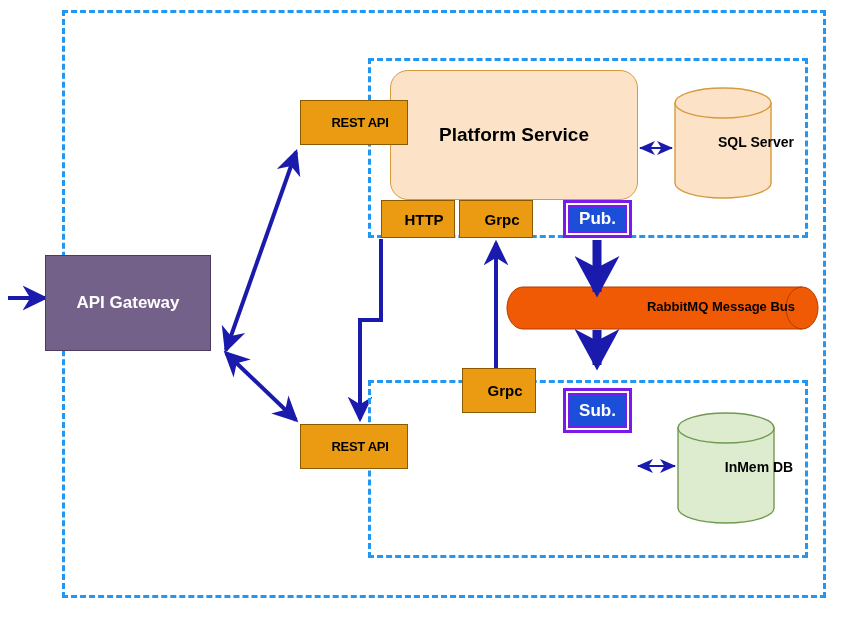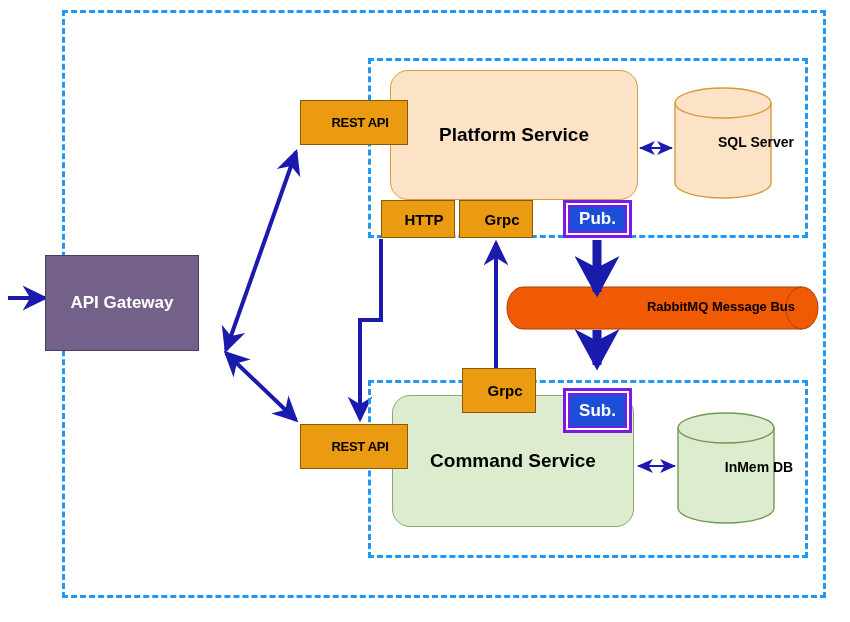--- a/index.html
+++ b/index.html
@@ -98,21 +98,21 @@
     box-shadow: inset 0 0 0 2px #ffffff, inset 0 0 0 4px #7b19e8;
     color: #ffffff;
     font-size: 17px;
     font-weight: bold;
   }
   .pub-box { left: 563px; top: 200px; width: 69px; height: 38px; }
   .sub-box { left: 563px; top: 388px; width: 69px; height: 45px; text-align: center; }
 
   
   .gateway {
-    left: 45px; top: 255px; width: 154px; height: 96px;
+    left: 45px; top: 255px; width: 166px; height: 96px;
     background: #736189;
     border: 1px solid #4a3d5c;
     color: #ffffff;
     font-size: 17px;
     font-weight: bold;
   }
 
   
   .cylinder {
     position: absolute;
@@ -203,23 +203,20 @@
   </svg>
 
   <div class="node domain-outer"></div>
   <div class="node domain-inner domain-platform"></div>
   <div class="node domain-inner domain-command"></div>
 
 
   <div class="node service service-platform">
     <span>Platform Service</span>
   </div>
-  <div class="node service service-command">
-    <span>Command Service</span>
-  </div>
 
   <div class="node endpoint endpoint-rest rest-top">
     <span>REST API</span>
   </div>
   <div class="node endpoint endpoint-rest rest-bottom">
     <span>REST API</span>
   </div>
   <div class="node endpoint endpoint-proto http-box">
     <span>HTTP</span>
   </div>

